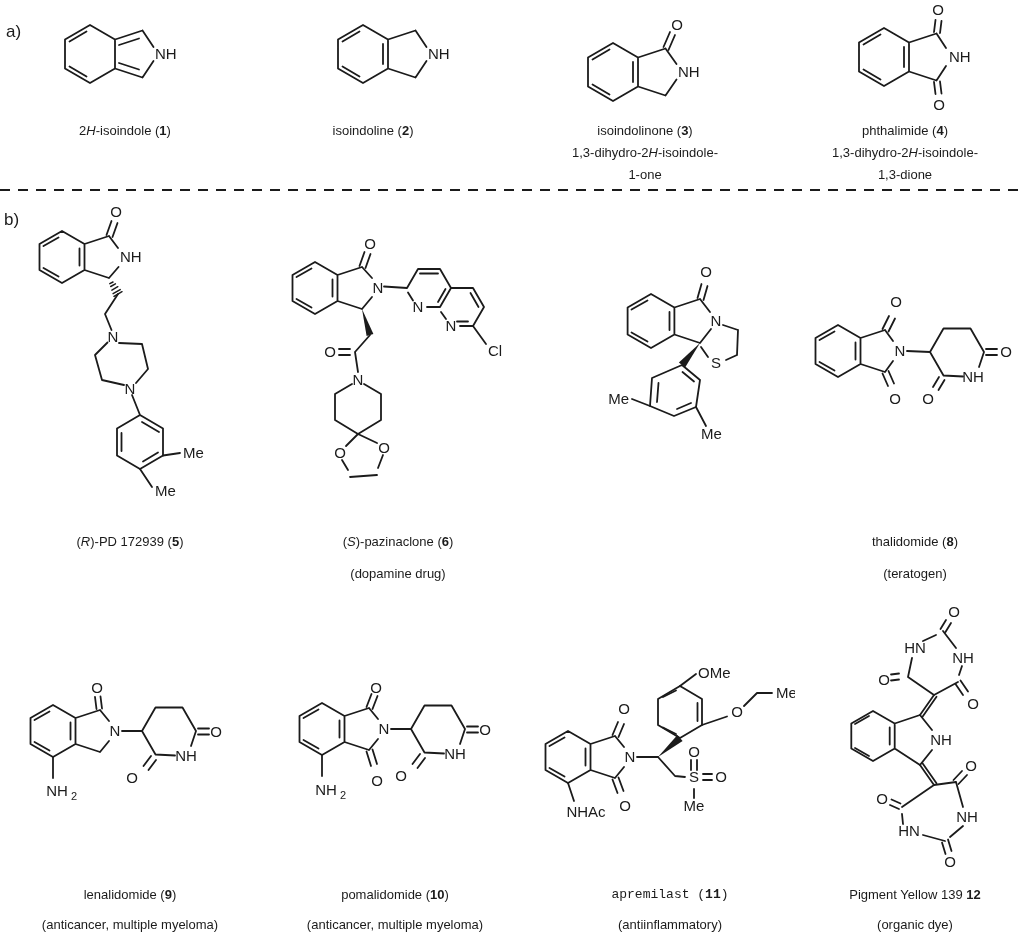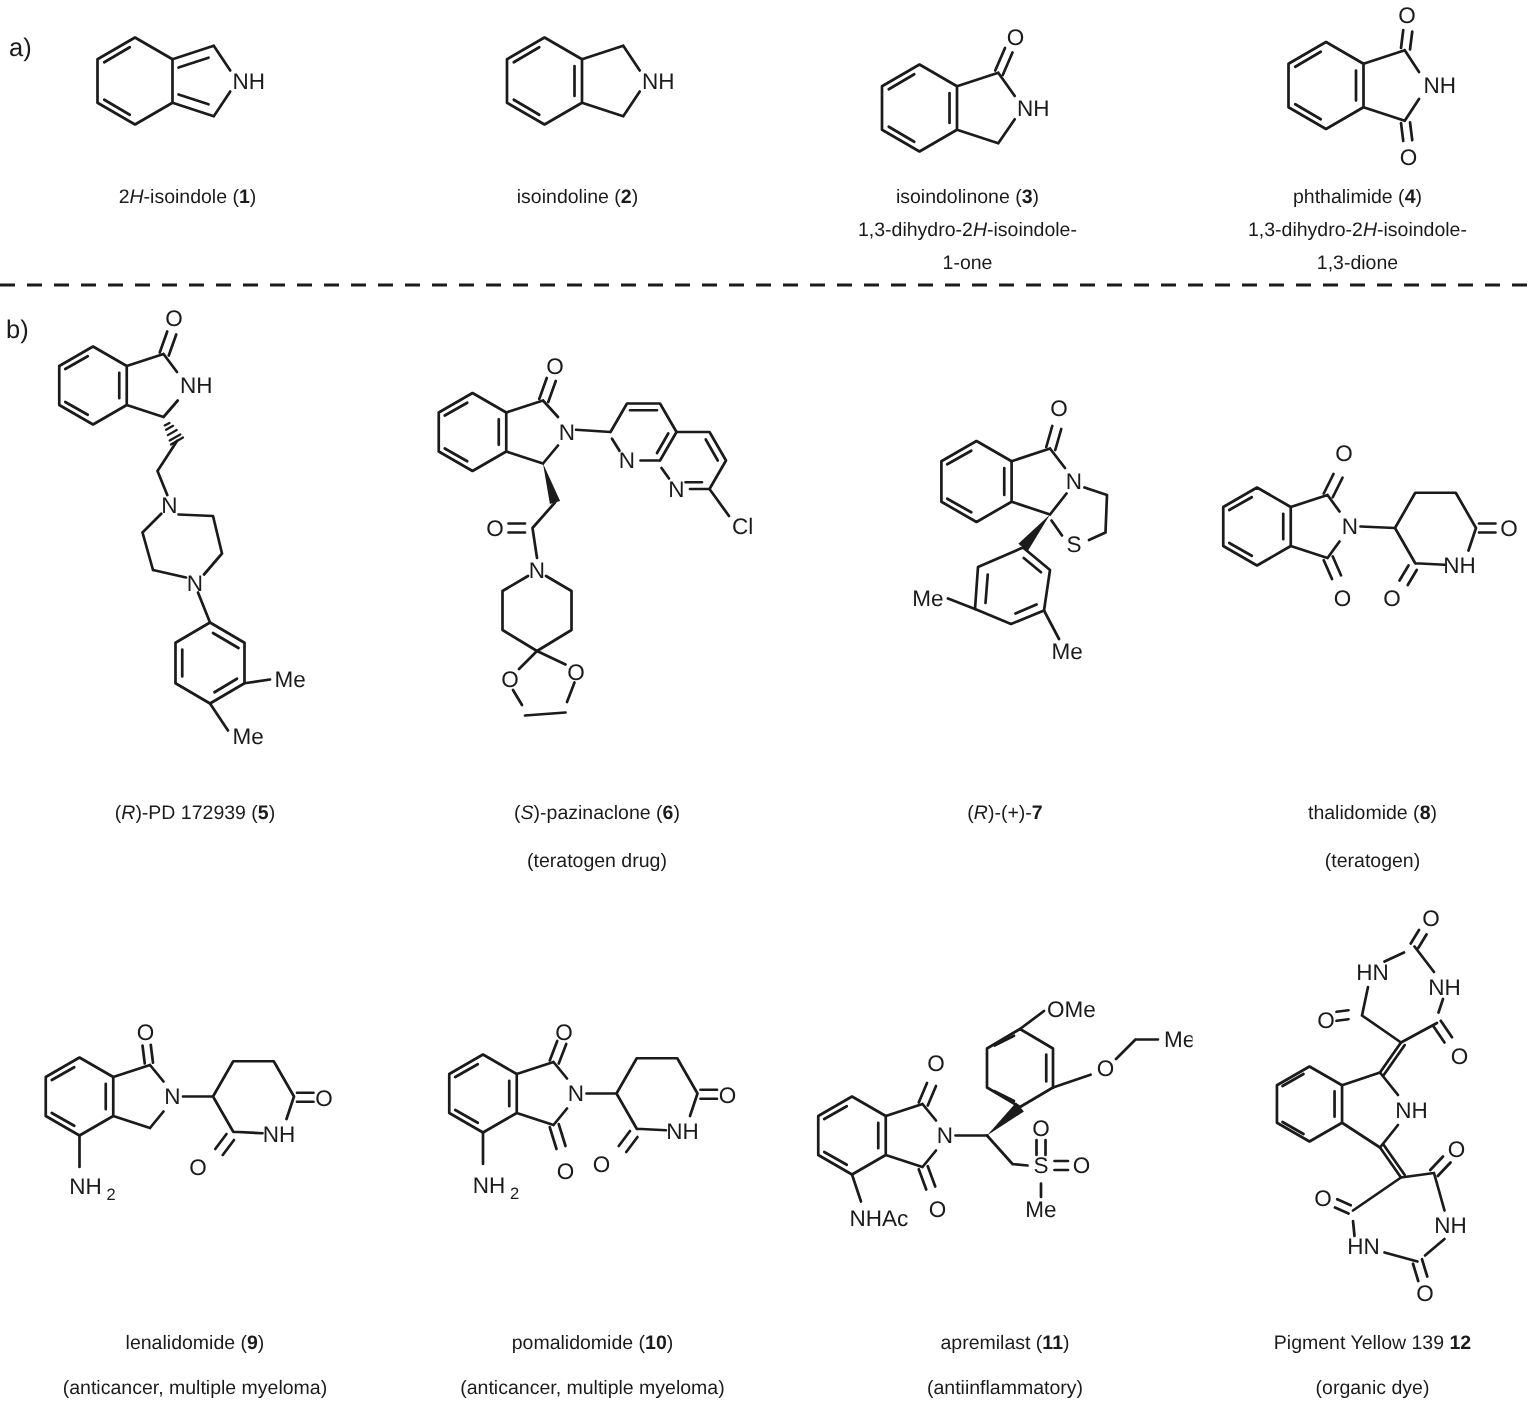--- a/index.html
+++ b/index.html
@@ -60,21 +60,21 @@
       <path class="b" d="M124,32 L125.5,20 M130,33 L131.5,21 M124,82 L125.5,94 M130,81.5 L131.5,93.5"></path>
     </g>
     <text x="128" y="15" text-anchor="middle">O</text>
     <text x="139" y="62">NH</text>
     <text x="129" y="110" text-anchor="middle">O</text>
   </svg>
 
   <div class="lbl" style="left:25px;top:120px;width:200px;">
     <div><span>2</span><span class="it">H</span><span>-isoindole (</span><span class="bd">1</span><span>)</span></div>
   </div>
-  <div class="lbl" style="left:270px;top:120px;width:230px;">
+  <div class="lbl" style="left:258px;top:120px;width:230px;">
     <div><span>isoindoline (</span><span class="bd">2</span><span>)</span></div>
   </div>
   <div class="lbl" style="left:520px;top:120px;width:250px;">
     <div><span>isoindolinone (</span><span class="bd">3</span><span>)</span></div>
     <div><span>1,3-dihydro-2</span><span class="it">H</span><span>-isoindole-</span></div>
     <div><span>1-one</span></div>
   </div>
   <div class="lbl" style="left:780px;top:120px;width:250px;">
     <div><span>phthalimide (</span><span class="bd">4</span><span>)</span></div>
     <div><span>1,3-dihydro-2</span><span class="it">H</span><span>-isoindole-</span></div>
@@ -159,24 +159,21 @@
     <text x="173" y="102" text-anchor="middle">NH</text>
     <text x="128" y="124" text-anchor="middle">O</text>
   </svg>
 
   <div class="lbl" style="left:15px;top:531px;width:230px;">
     <div><span>(</span><span class="it">R</span><span>)-PD 172939 (</span><span class="bd">5</span><span>)</span></div>
   </div>
   <div class="lbl" style="left:283px;top:531px;width:230px;">
     <div><span>(</span><span class="it">S</span><span>)-pazinaclone (</span><span class="bd">6</span><span>)</span></div>
   </div>
-  <div class="lbl" style="left:283px;top:563px;width:230px;">(teratogen drug)</div>
-  <div class="lbl" style="left:555px;top:531px;width:230px;">
-    <div><span>(</span><span class="it">R</span><span>)-(+)-</span><span class="bd">7</span></div>
-  </div>
+  <div class="lbl" style="left:283px;top:563px;width:230px;">(dopamine drug)</div>
   <div class="lbl" style="left:800px;top:531px;width:230px;">
     <div><span>thalidomide (</span><span class="bd">8</span><span>)</span></div>
   </div>
   <div class="lbl" style="left:800px;top:563px;width:230px;">(teratogen)</div>
 
   <svg class="mol" style="left:20px;top:640px;" width="230" height="195" viewBox="0 0 230 195">
     <g>
       <path class="b" d="M55.5,78 L33,65 L10.5,78 L10.5,104 L33,117 L55.5,104 Z M55.5,78 L80,70 M80,70 L89,81 M89,101 L80,112 M80,112 L55.5,104"></path>
       <path class="b" d="M29.5,71.5 L14.5,80 M14.5,102 L29.5,110.5 M50.5,82.5 L50.5,99.5"></path>
       <path class="b" d="M76.5,69 L75,57 M82,68.5 L80.5,56.5"></path>
@@ -266,21 +263,21 @@
   </svg>
 
   <div class="lbl" style="left:0px;top:884px;width:260px;">
     <div><span>lenalidomide (</span><span class="bd">9</span><span>)</span></div>
   </div>
   <div class="lbl" style="left:0px;top:914px;width:260px;">(anticancer, multiple myeloma)</div>
   <div class="lbl" style="left:265px;top:884px;width:260px;">
     <div><span>pomalidomide (</span><span class="bd">10</span><span>)</span></div>
   </div>
   <div class="lbl" style="left:265px;top:914px;width:260px;">(anticancer, multiple myeloma)</div>
-  <div class="lbl" style="left:550px;top:884px;width:240px;">
+  <div class="lbl" style="left:550px;top:884px;width:240px;font-family:Liberation Mono, monospace;">
     <div><span>apremilast (</span><span class="bd">11</span><span>)</span></div>
   </div>
   <div class="lbl" style="left:550px;top:914px;width:240px;">(antiinflammatory)</div>
   <div class="lbl" style="left:795px;top:884px;width:240px;">
     <div><span>Pigment Yellow 139 </span><span class="bd">12</span></div>
   </div>
   <div class="lbl" style="left:795px;top:914px;width:240px;">(organic dye)</div>
 
 </div>
 

